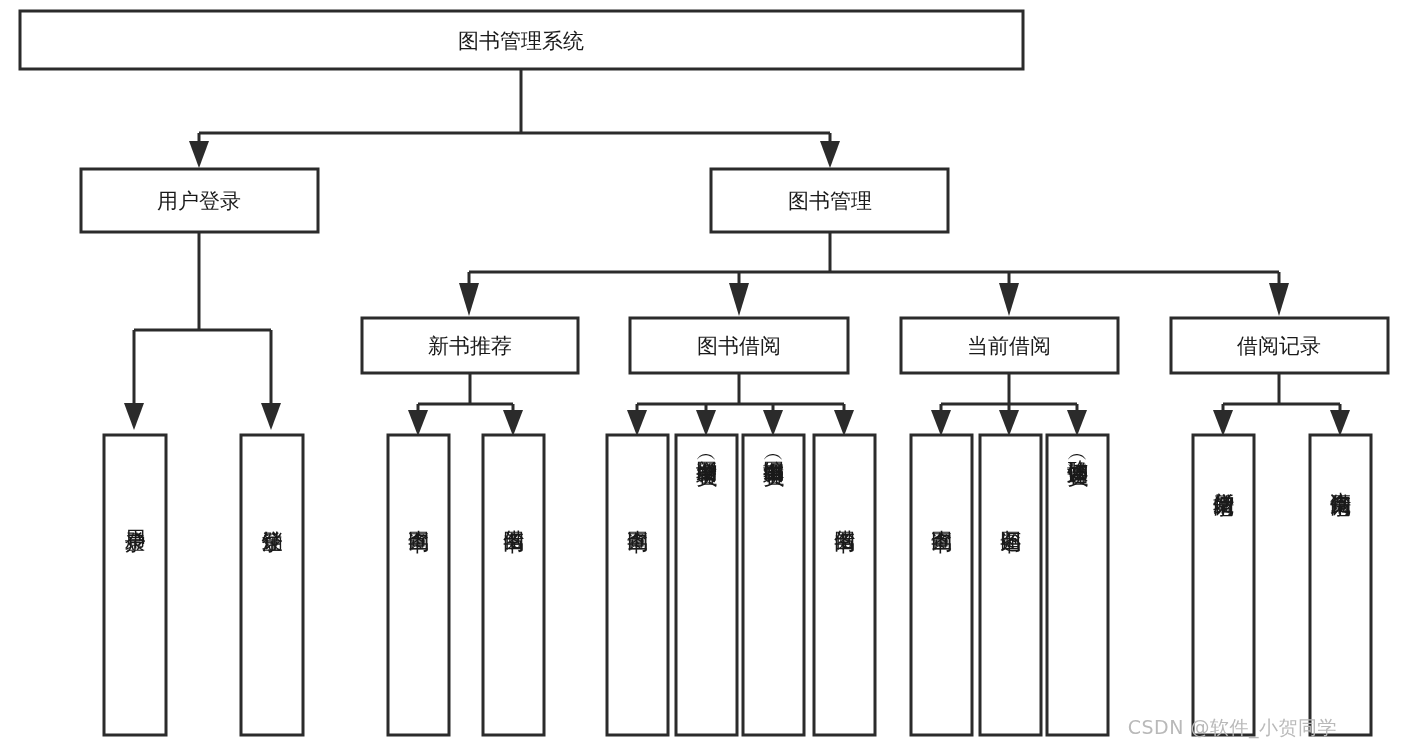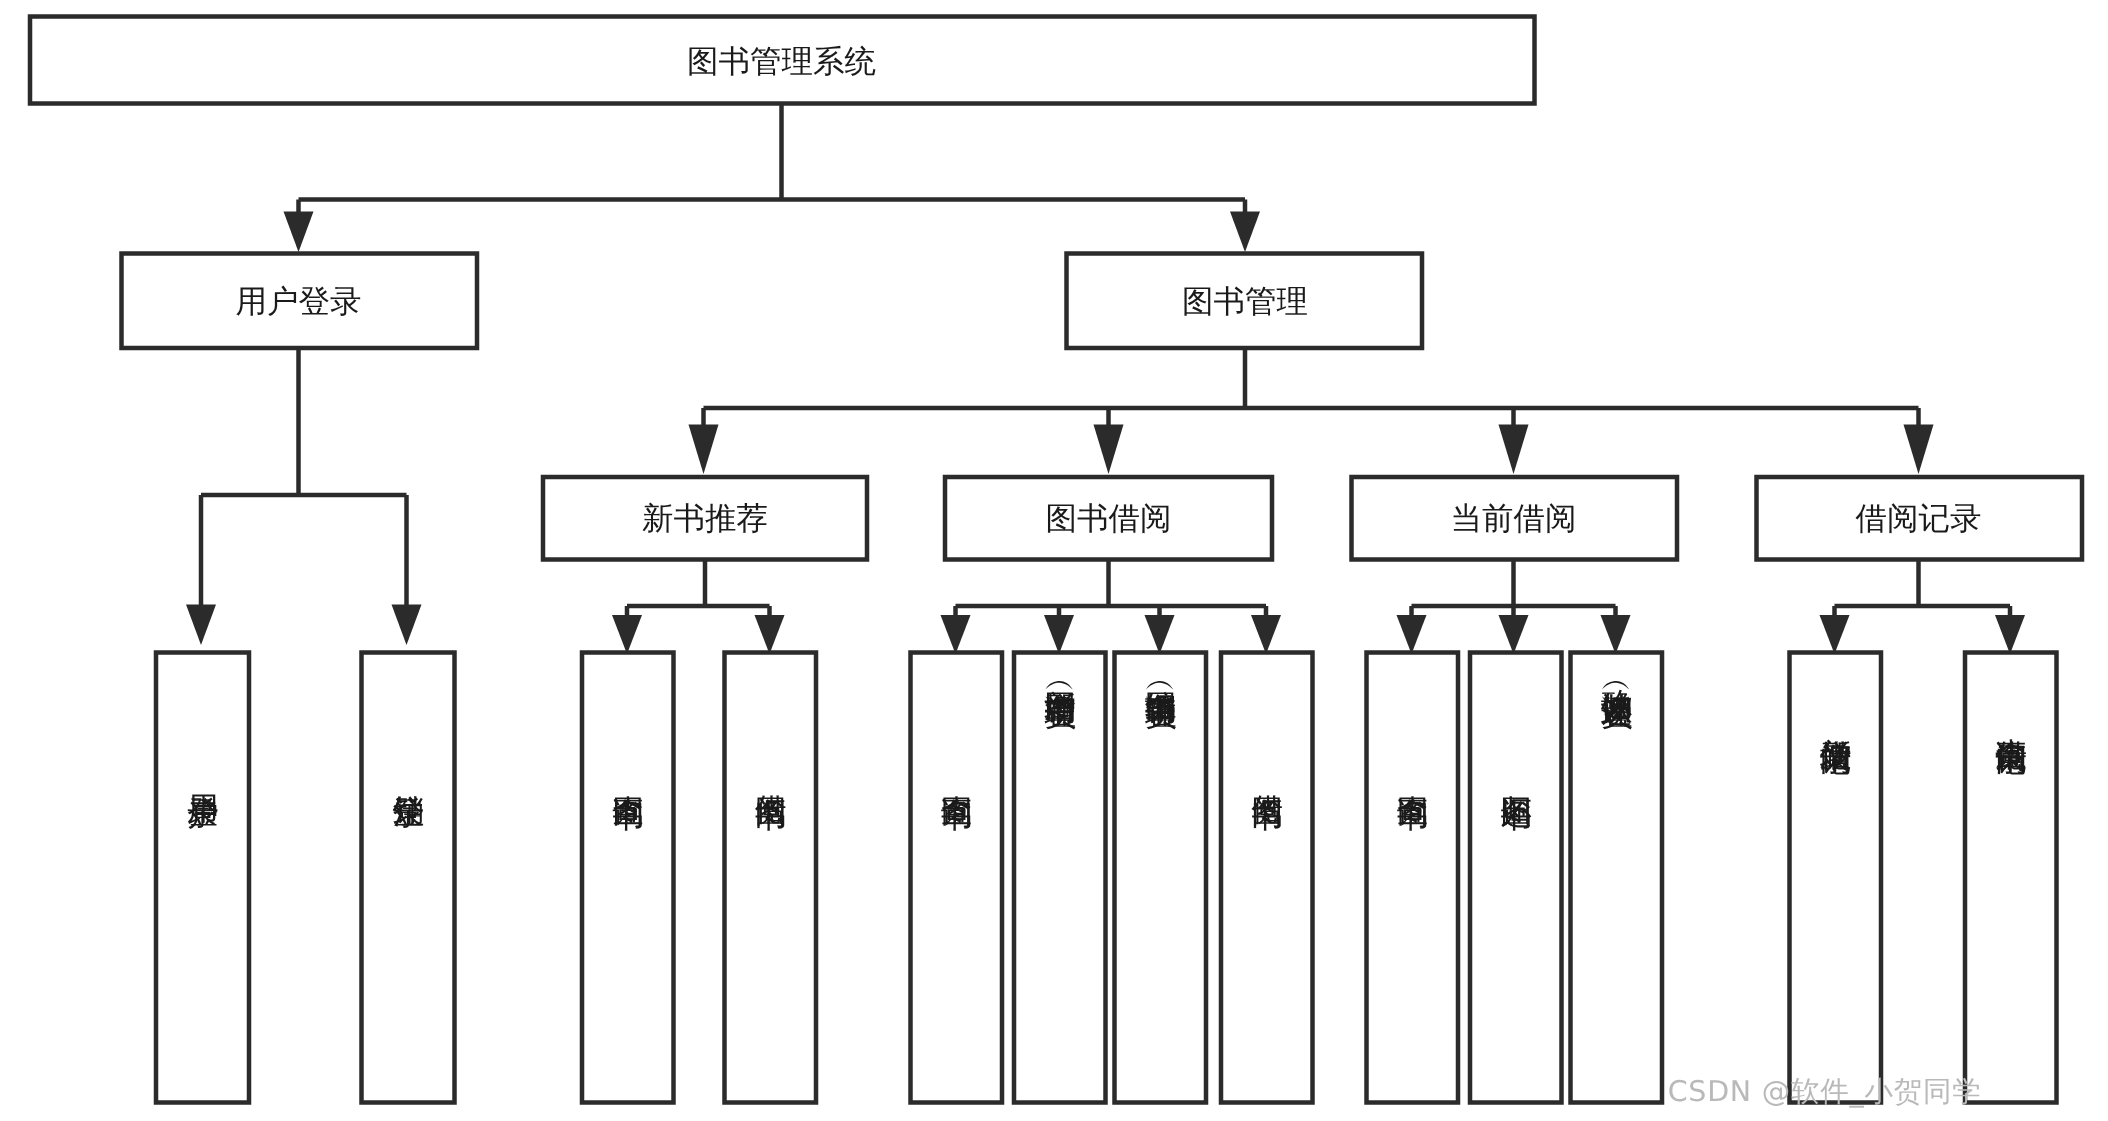--- a/index.html
+++ b/index.html
@@ -66,21 +66,21 @@
   }
   .leaf-label-wrap {
     position: absolute;
     display: flex;
     align-items: flex-start;
     justify-content: center;
     pointer-events: none;
   }
   .watermark {
     position: absolute;
-    right: 28px;
+    right: 12px;
     bottom: 6px;
     font-family: "DejaVu Sans", "Liberation Sans", sans-serif;
     font-size: 19px;
     color: #b9b9b9;
     letter-spacing: 0.5px;
     white-space: nowrap;
     user-select: none;
   }
 </style>
 </head>

